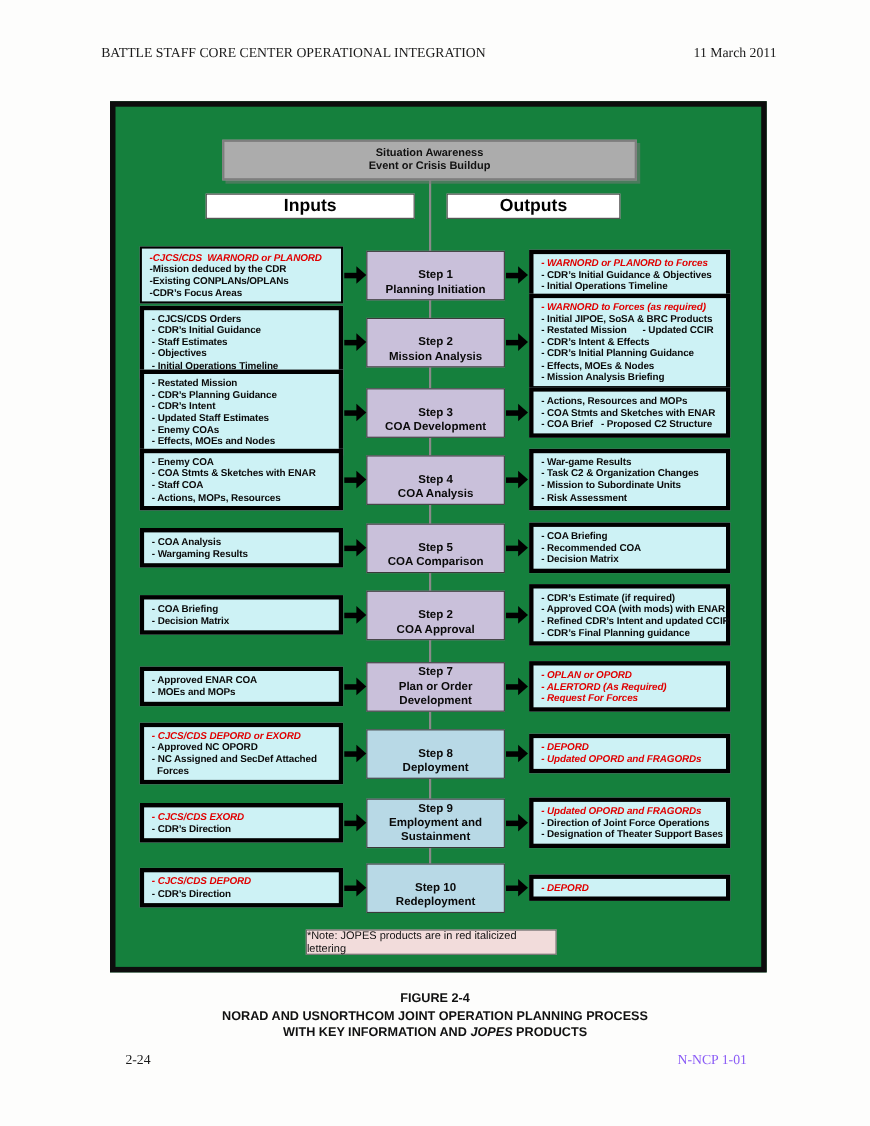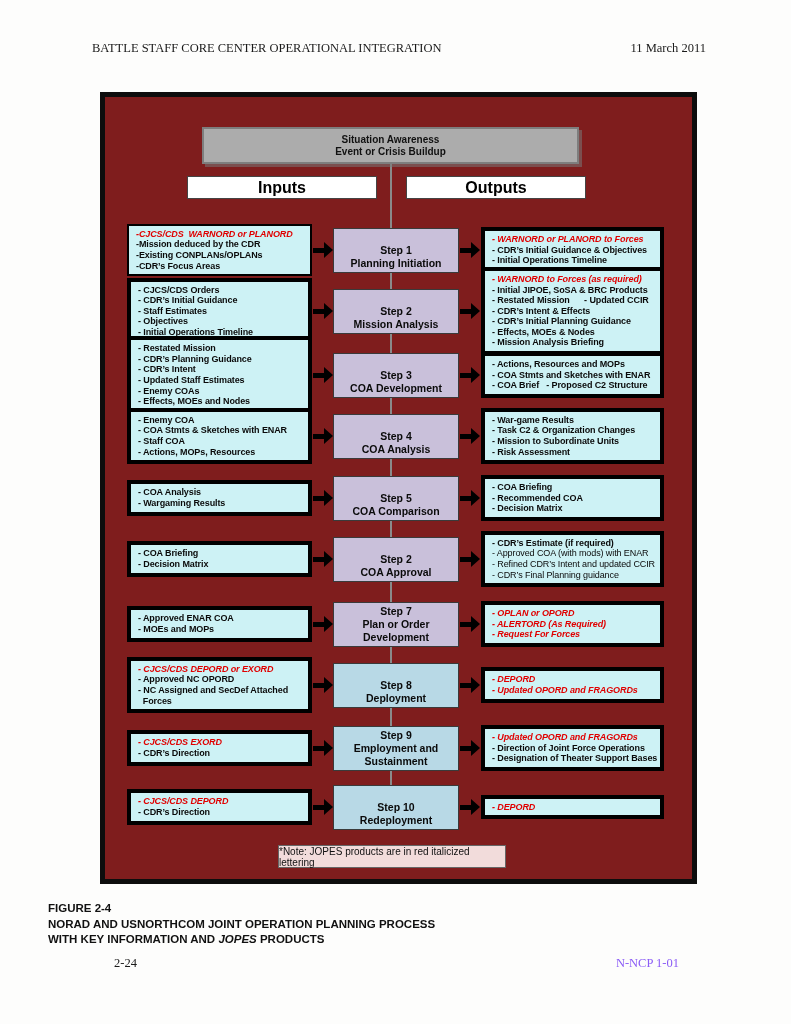--- a/index.html
+++ b/index.html
@@ -14,65 +14,65 @@
   body{background:#888;font-family:"Liberation Sans",sans-serif;}
   .page{position:relative;width:791px;height:1024px;background:#fdfdfc;margin:0 auto;overflow:hidden;}
 
   
   .hdr-left{position:absolute;left:92px;top:41px;font-family:"Liberation Serif",serif;font-size:12.5px;color:#1a1a1a;}
   .hdr-right{position:absolute;right:85px;top:41px;font-family:"Liberation Serif",serif;font-size:12.5px;color:#1a1a1a;}
   .ftr-left{position:absolute;left:114px;top:956px;font-family:"Liberation Serif",serif;font-size:12.5px;color:#1a1a1a;}
   .ftr-right{position:absolute;right:112px;top:956px;font-family:"Liberation Serif",serif;font-size:12.5px;color:#8b5cf6;}
 
   
-  .fig{position:absolute;left:100px;top:92px;width:597px;height:792px;border:5px solid #0d0d0d;background:#7f1d1d;}
+  .fig{position:absolute;left:100px;top:92px;width:597px;height:792px;border:5px solid #0d0d0d;background:#15803d;}
   .fig-inner{position:absolute;inset:0;}
 
   .banner{position:absolute;left:97px;top:30px;width:377px;height:37px;background:var(--banner-gray);
           border:2px solid #7e7e7e;box-shadow:3px 3px 0 rgba(120,120,120,.55);
           display:flex;flex-direction:column;justify-content:center;text-align:center;
           font-size:10px;font-weight:bold;color:#111;line-height:12px;}
 
   .col-label{position:absolute;top:79px;height:23px;background:#fff;border:1px solid #444;
              display:flex;align-items:center;justify-content:center;
              font-size:16px;font-weight:bold;color:#000;}
   .col-label.inputs{left:82px;width:190px;}
-  .col-label.outputs{left:301px;width:180px;}
+  .col-label.outputs{left:301px;width:158px;}
 
   .vline{position:absolute;left:285px;top:67px;width:2px;height:646px;background:#8a8a8a;z-index:0;}
 
   
   .row{position:absolute;left:0;width:100%;height:62px;display:flex;align-items:center;z-index:1;}
   .box{background:var(--cyan-fill);border:4px solid #000000;padding:3px 3px 3px 7px;}
   .input-box{margin-left:22px;width:185px;flex:none;}
   .input-box.thick{border:2.5px solid #000;}
   .output-box{width:183px;flex:none;}
   .line{font-size:9px;font-weight:bold;line-height:10.6px;color:#0a0a0a;white-space:pre;letter-spacing:-0.1px;}
   .line.red{color:var(--jopes-red);font-style:italic;}
-  .line.plain{font-weight:normal;}
+  .line.plain{font-weight:bold;}
   .step-box{width:126px;min-height:45px;flex:none;display:flex;flex-direction:column;justify-content:flex-end;
             border:1px solid #3a3a3a;text-align:center;padding:2px;}
   .step-box.purple{background:var(--step-purple);}
   .step-box.blue{background:var(--step-blue);}
   .step-line{font-size:10.5px;font-weight:bold;color:#0a0a0a;line-height:13px;}
   .gap{flex:none;display:flex;align-items:center;justify-content:center;}
   .gap.g1{width:21px;}
   .gap.g2{width:22px;}
   .arrow{position:relative;width:20px;height:16px;flex:none;}
   .arrow::before{content:"";position:absolute;left:0;top:5.5px;width:12px;height:5px;background:#000;}
   .arrow::after{content:"";position:absolute;left:11px;top:0;width:0;height:0;
                 border-left:9px solid #000;border-top:8px solid transparent;border-bottom:8px solid transparent;}
 
   .note{position:absolute;left:173px;top:748px;width:228px;height:23px;background:var(--note-pink);
         border:1px solid #666;display:flex;align-items:center;justify-content:center;
         font-size:10px;color:#111;}
 
   
-  .caption{position:absolute;left:0;top:901px;width:100%;
-           font-size:11.5px;font-weight:bold;color:#111;line-height:15.5px;padding-left:48px;}
+  .caption{position:absolute;left:0;top:901px;width:100%;text-align:center;
+           font-size:11.5px;font-weight:bold;color:#111;line-height:15.5px;}
   .caption .ital{font-style:italic;}
 </style>
 </head>
 <body>
 
 <div class="page">
 
   <div class="hdr-left">BATTLE STAFF CORE CENTER OPERATIONAL INTEGRATION</div>
   <div class="hdr-right">11 March 2011</div>
 

